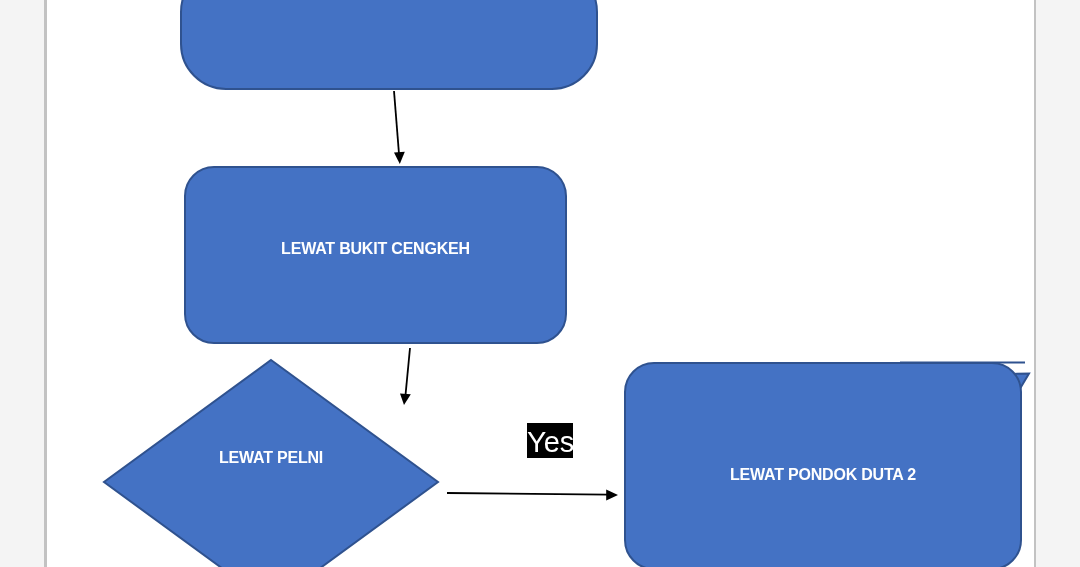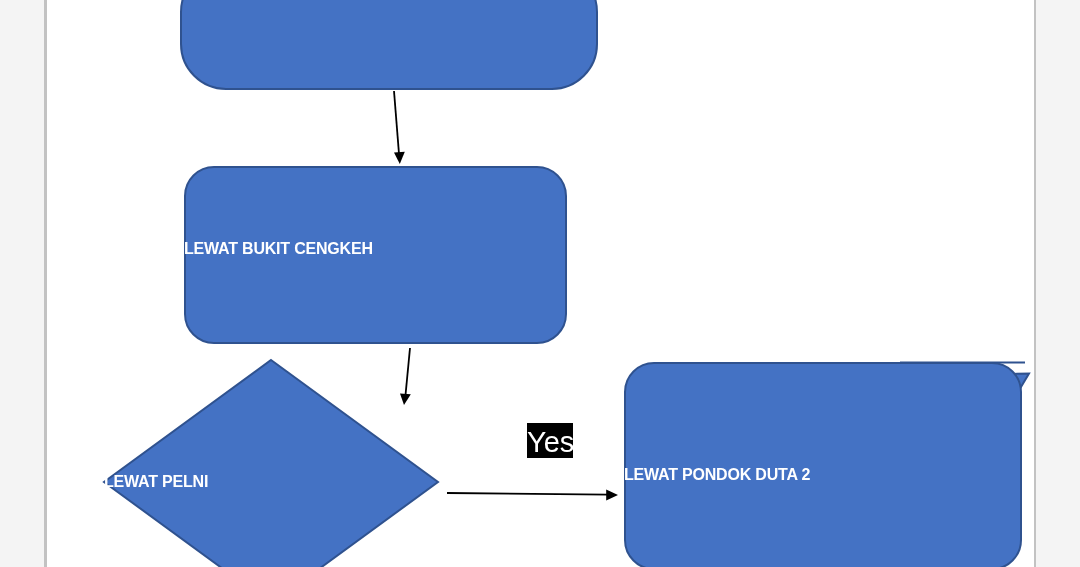--- a/index.html
+++ b/index.html
@@ -49,25 +49,26 @@
   .node-bukit   { left: 184px; top: 166px; width: 383px; height: 178px; }
   .node-pondok  { left: 624px; top: 362px; width: 398px; height: 208px; }
 
   
   .node-label {
     position: absolute; z-index: 3;
     color: var(--label-text, #fff);
     font-weight: 700;
     font-size: 16px;
     letter-spacing: -0.2px;
+    text-align: center;
     pointer-events: none;
     white-space: nowrap;
   }
   .label-bukit  { left: 184px; top: 240px; width: 383px; }
-  .label-pelni  { left: 104px; top: 473px; width: 334px; }
+  .label-pelni  { left: 104px; top: 449px; width: 334px; }
   .label-pondok { left: 624px; top: 466px; width: 398px; }
 
   
   .edge-label {
     position: absolute; z-index: 3;
     left: 527px; top: 423px;
     width: 46px; height: 35px;
     background: var(--selection-bg, #000);
     color: var(--label-text, #fff);
     font-size: 29px;

